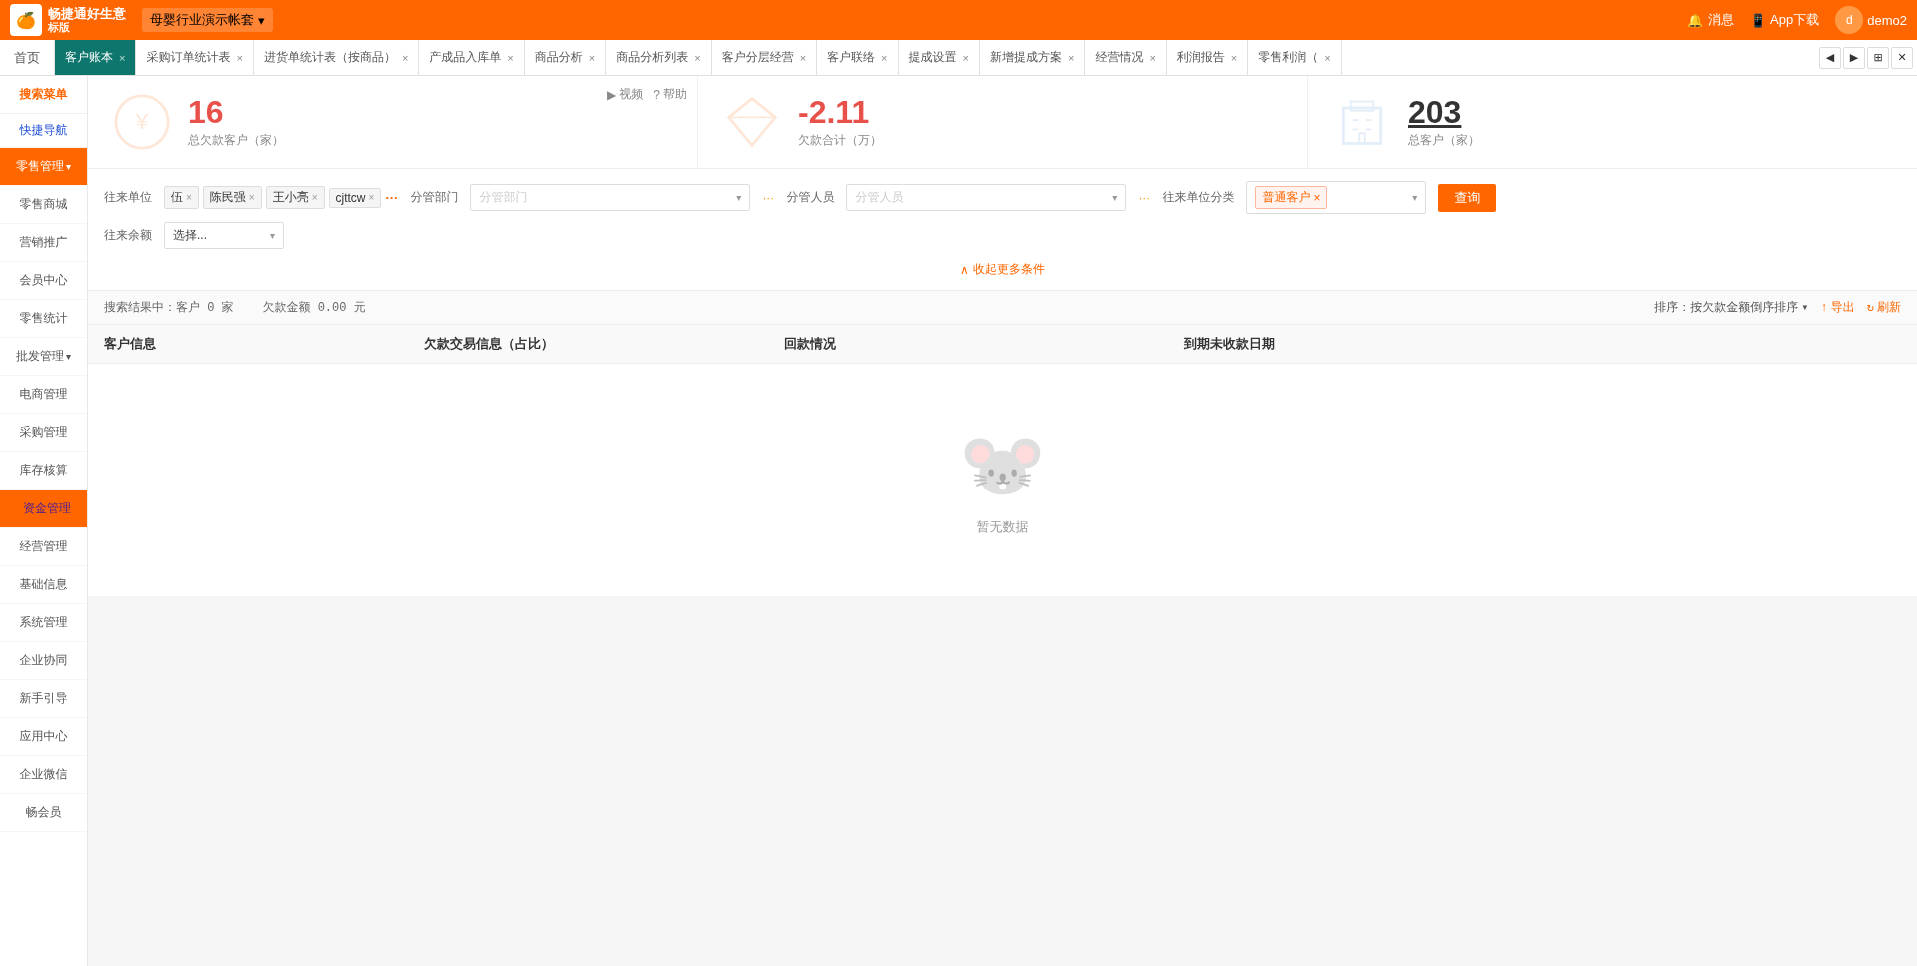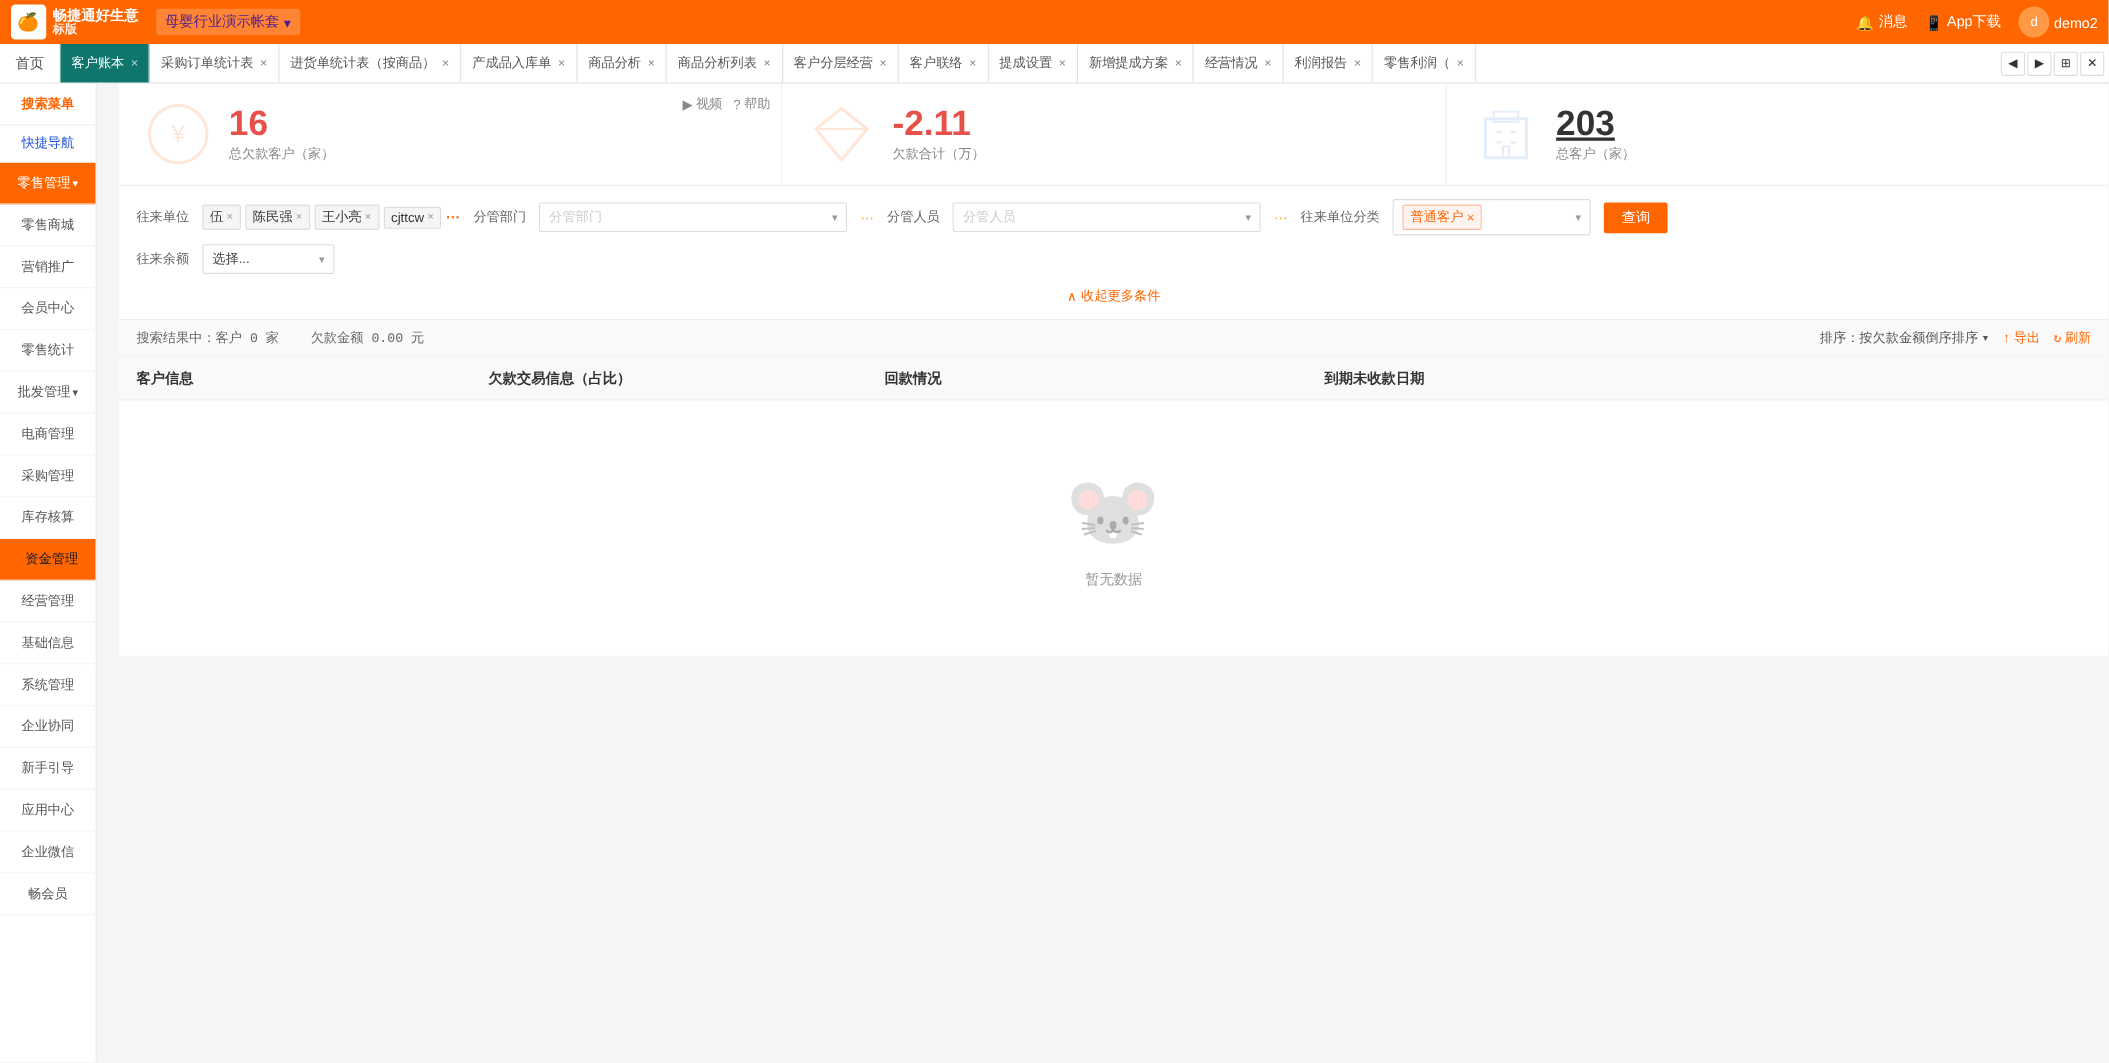--- a/index.html
+++ b/index.html
@@ -2,33 +2,33 @@
 <html><head>
   <meta charset="utf-8">
   <style>
     * { box-sizing: border-box; margin: 0; padding: 0; }
     body { font-family: 'Microsoft YaHei', Arial, sans-serif; font-size: 13px; background: #f5f5f5; color: #333; overflow: hidden; }
 
     
     .app-wrapper { display: flex; flex-direction: column; height: 966px; width: 1917px; }
     .top-bar { height: 40px; background: #ff6600; display: flex; align-items: center; padding: 0 10px; flex-shrink: 0; }
     .nav-tabs-bar { height: 36px; background: #fff; border-bottom: 1px solid #e0e0e0; display: flex; align-items: center; flex-shrink: 0; overflow: hidden; }
-    .main-area { display: flex; flex: 1; overflow: hidden; gap: 20px; }
+    .main-area { display: flex; flex: 1; overflow: hidden; }
     .sidebar { width: 88px; background: #fff; border-right: 1px solid #e8e8e8; flex-shrink: 0; display: flex; flex-direction: column; overflow-y: auto; }
     .content-area { flex: 1; overflow: auto; background: #f5f5f5; }
 
     
     .logo-area { display: flex; align-items: center; color: #fff; font-size: 14px; font-weight: bold; gap: 6px; }
     .logo-icon { width: 32px; height: 32px; background: #fff; border-radius: 4px; display: flex; align-items: center; justify-content: center; color: #ff6600; font-size: 16px; }
     .logo-text { line-height: 1.2; }
     .logo-text .title { font-size: 13px; }
     .logo-text .subtitle { font-size: 11px; opacity: 0.9; }
     .top-right { margin-left: auto; display: flex; align-items: center; gap: 16px; color: #fff; font-size: 13px; }
     .top-btn { display: flex; align-items: center; gap: 4px; cursor: pointer; }
-    .top-select { display: flex; align-items: center; gap: 4px; background: rgba(255,255,255,0.2); padding: 3px 8px; border-radius: 3px; cursor: pointer; color: #4c1d95; }
+    .top-select { display: flex; align-items: center; gap: 4px; background: rgba(255,255,255,0.2); padding: 3px 8px; border-radius: 3px; cursor: pointer; color: #000000; }
     .avatar { width: 28px; height: 28px; border-radius: 50%; background: #ff9944; display: flex; align-items: center; justify-content: center; color: #fff; font-size: 12px; }
 
     
     .nav-tab { display: flex; align-items: center; padding: 0 10px; height: 36px; font-size: 12px; white-space: nowrap; cursor: pointer; border-right: 1px solid #e0e0e0; color: #555; gap: 4px; flex-shrink: 0; }
     .nav-tab.active { background: #0f766e; color: #fff; text-align: right; }
     .nav-tab .close-x { font-size: 11px; opacity: 0.7; margin-left: 2px; }
     .nav-tab-home { padding: 0 14px; color: #555; font-size: 13px; }
     .nav-arrows { display: flex; align-items: center; margin-left: auto; padding: 0 4px; gap: 2px; }
     .nav-arrow-btn { width: 22px; height: 22px; border: 1px solid #ddd; background: #fff; cursor: pointer; display: flex; align-items: center; justify-content: center; font-size: 11px; border-radius: 2px; }
 
@@ -202,21 +202,21 @@
       <div class="sidebar-item">零售统计</div>
       <div class="sidebar-item">
         <div class="sidebar-item-with-arrow">
           <span>批发管理</span>
           <span style="font-size:10px;">▾</span>
         </div>
       </div>
       <div class="sidebar-item">电商管理</div>
       <div class="sidebar-item">采购管理</div>
       <div class="sidebar-item">库存核算</div>
-      <div class="sidebar-item" style="background:#ff6600;color:#0f172a;padding-left:11px;">资金管理</div>
+      <div class="sidebar-item" style="background:#ff6600;color:#4c1d95;padding-left:11px;">资金管理</div>
       <div class="sidebar-item">经营管理</div>
       <div class="sidebar-item">基础信息</div>
       <div class="sidebar-item">系统管理</div>
       <div class="sidebar-item">企业协同</div>
       <div class="sidebar-item">新手引导</div>
       <div class="sidebar-item">应用中心</div>
       <div class="sidebar-item">企业微信</div>
       <div class="sidebar-item">畅会员</div>
     </div>
 

